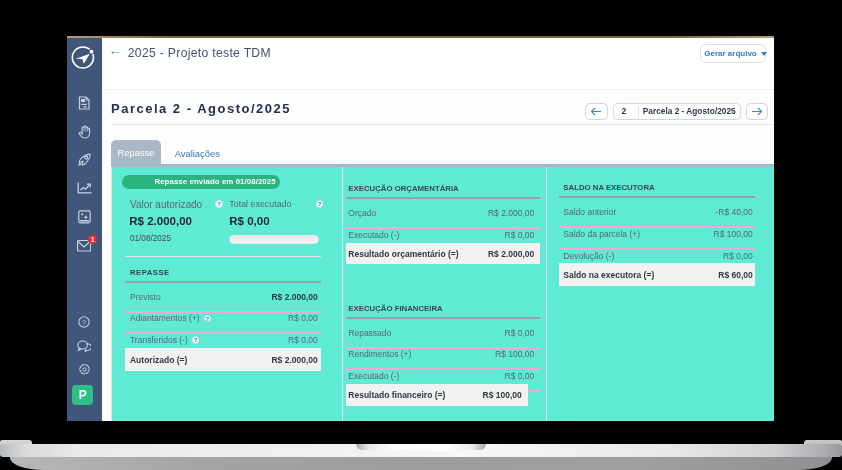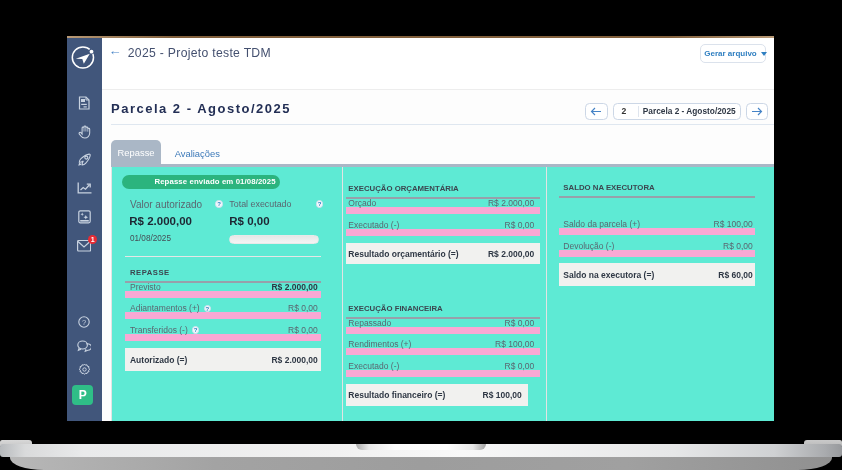--- a/index.html
+++ b/index.html
@@ -34,21 +34,21 @@
 #pg2 { left:679.5px; width:21.3px; }
 #hdiv { position:absolute; left:44.2px; top:88px; width:663.5px; height:1px; background:#dfe7f0; }
 
 
 #tabRep { position:absolute; left:44px; top:104.1px; width:50.6px; height:24.2px; background:#aab7c6; border-radius:5px 5px 0 0; color:#fff; font-size:9.4px; display:flex; align-items:center; justify-content:center; }
 #tabAva { position:absolute; left:107.9px; top:111.6px; color:#3d7ab9; font-size:9.4px; }
 #tabbar { position:absolute; left:44px; top:128.2px; width:663.7px; height:2.4px; background:#aab7c6; }
 #card { position:absolute; left:44px; top:130.6px; width:663.7px; height:254.3px; background:#5eead4; border-left:1px solid #e4e4e4; }
 
 .vdiv { position:absolute; top:0; bottom:0; width:1px; background:#e3e3e3; }
-.trow { position:absolute; height:15px; border-bottom:7px solid #f9a8d4; font-size:8.5px; color:#5b6670; }
+.trow { position:absolute; height:30px; border-bottom:2px solid #f9a8d4; font-size:8.5px; color:#5b6670; }
 .trow .l { position:absolute; left:0; top:50%; transform:translateY(-50%); white-space:nowrap; display:flex; align-items:center; }
 .trow .v { position:absolute; top:50%; transform:translateY(-50%); white-space:nowrap; }
 .trow.bg { background:#f1f1ef; border-bottom:none; }
 .trow.bold .l, .trow.bold .v { font-weight:bold; color:#2e3744; }
 .sechead { position:absolute; font-size:7.8px; font-weight:bold; color:#3c4650; letter-spacing:0px; white-space:nowrap; }
 .sechr { position:absolute; height:2px; background:#97a0aa; }
 .qm { display:inline-block; width:7.5px; height:7.5px; border-radius:50%; border:1px solid #cfe0ef; background:#f3f8fc; color:#2f7fc1; font-size:6px; font-weight:bold; text-align:center; line-height:6.5px; margin-left:4px; }
 
 
 #capL { position:absolute; left:0; top:439.8px; width:31.5px; height:6px; background:linear-gradient(180deg,#d8d8d8,#c9c9c9); border-radius:2px 3px 0 0; }
@@ -228,20 +228,24 @@
         <span class="l" style="left:2.5px;">Executado (-)</span>
           <span class="v" style="right:6px;">R$ 0,00</span>
       </div>
       <div class="trow bg bold" style="left:234px; top:217px; width:182px; height:21.7px;">
         <span class="l" style="left:2.5px;">Resultado financeiro (=)</span>
           <span class="v" style="right:6px;">R$ 100,00</span>
       </div>
 
       <div class="sechead" style="left:451.5px; top:16.6px;">SALDO NA EXECUTORA</div>
       <div class="sechr" style="left:447px; top:29.3px; width:196.5px;"></div>
+      <div class="trow" style="left:447px; top:31.3px; width:196.5px;">
+        <span class="l" style="left:4.5px;">Saldo anterior</span>
+          <span class="v" style="right:2.5px;">-R$ 40,00</span>
+      </div>
       <div class="trow" style="left:447px; top:53px; width:196.5px;">
         <span class="l" style="left:4.5px;">Saldo da parcela (+)</span>
           <span class="v" style="right:2.5px;">R$ 100,00</span>
       </div>
       <div class="trow" style="left:447px; top:74.7px; width:196.5px;">
         <span class="l" style="left:4.5px;">Devolução (-)</span>
           <span class="v" style="right:2.5px;">R$ 0,00</span>
       </div>
       <div class="trow bg bold" style="left:447px; top:96.5px; width:196.5px; height:22.8px;">
         <span class="l" style="left:4.5px;">Saldo na executora (=)</span>

